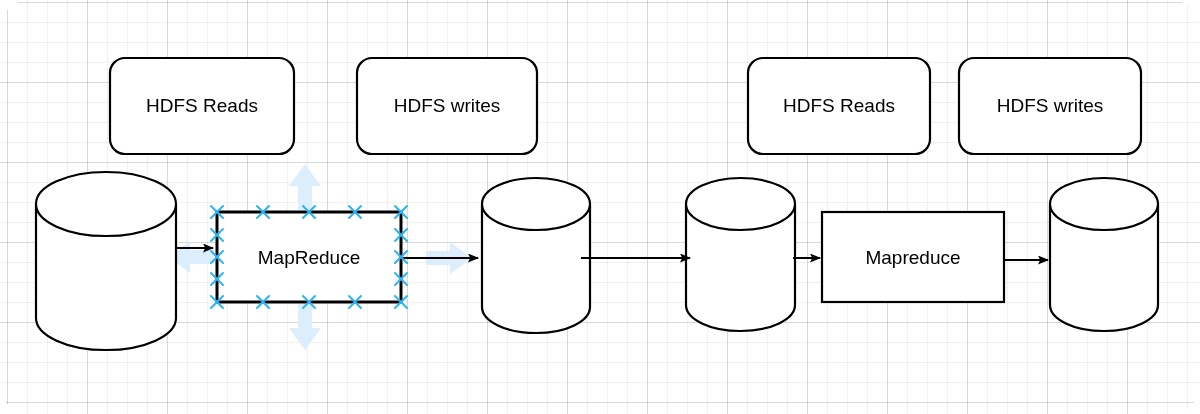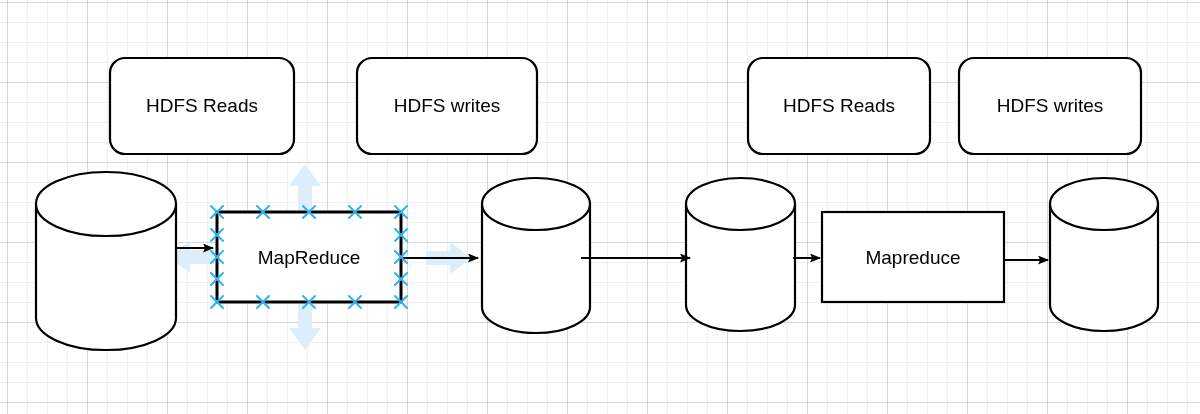--- a/index.html
+++ b/index.html
@@ -14,20 +14,21 @@
     overflow: hidden;
     background-color: #ffffff;
     background-image:
       linear-gradient(to right, rgba(0,0,0,0.055) 1px, transparent 1px),
       linear-gradient(to bottom, rgba(0,0,0,0.055) 1px, transparent 1px),
       linear-gradient(to right, rgba(0,0,0,0.10) 1px, transparent 1px),
       linear-gradient(to bottom, rgba(0,0,0,0.10) 1px, transparent 1px);
     background-size: 20px 20px, 20px 20px, 80px 80px, 80px 80px;
     background-position: 7px 2px, 7px 2px, 7px 2px, 7px 2px;
     font-family: "Liberation Sans", sans-serif;
+    border-radius: 29px;
   }
   #diagram-svg {
     position: absolute;
     left: 0;
     top: 0;
     width: 1200px;
     height: 414px;
   }
   .shape-label {
     font-family: "Liberation Sans", sans-serif;

